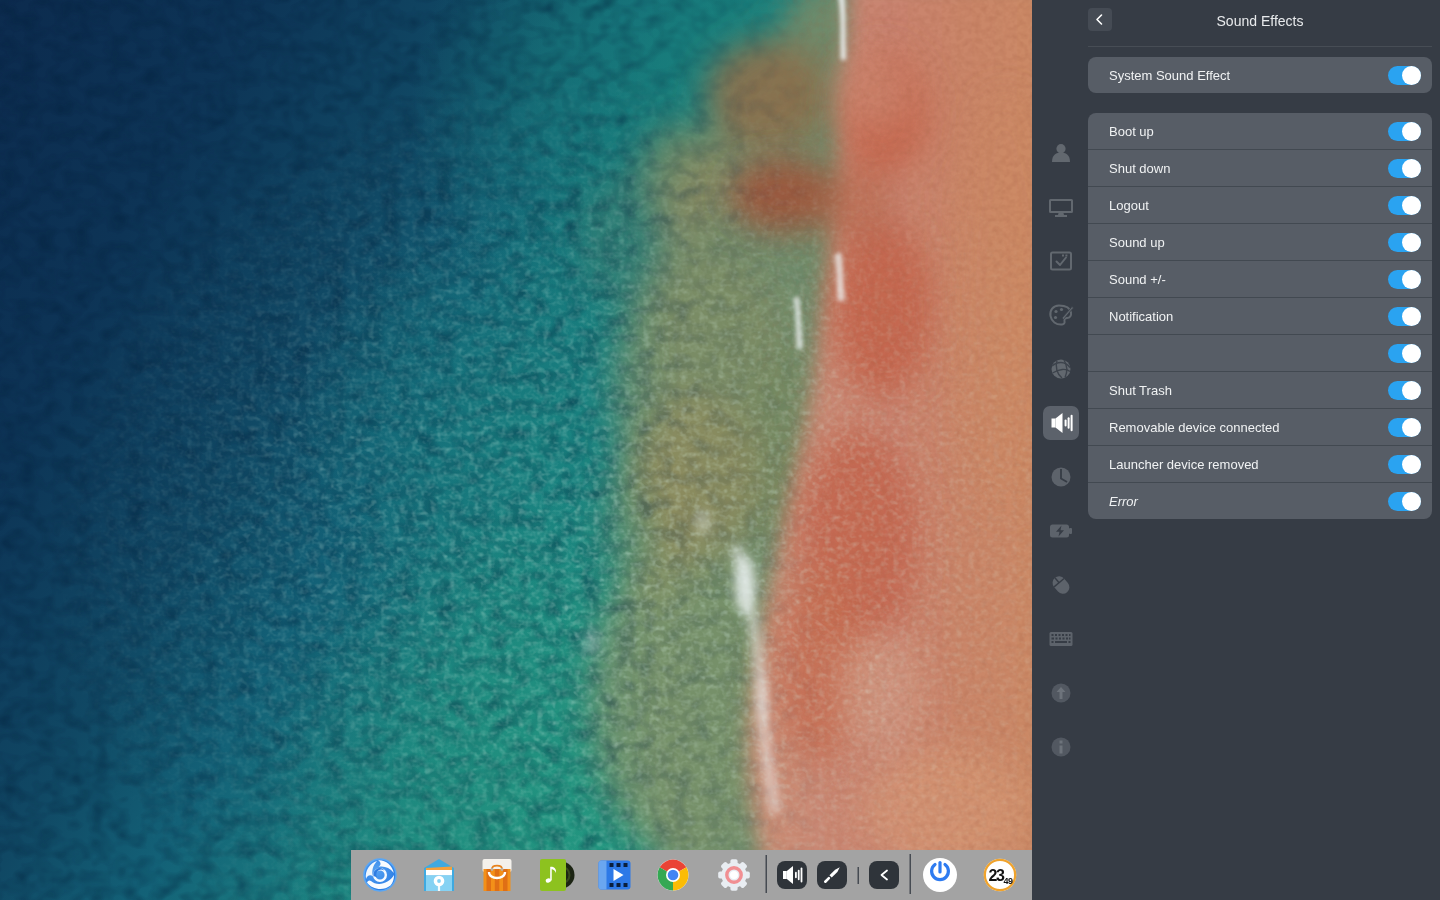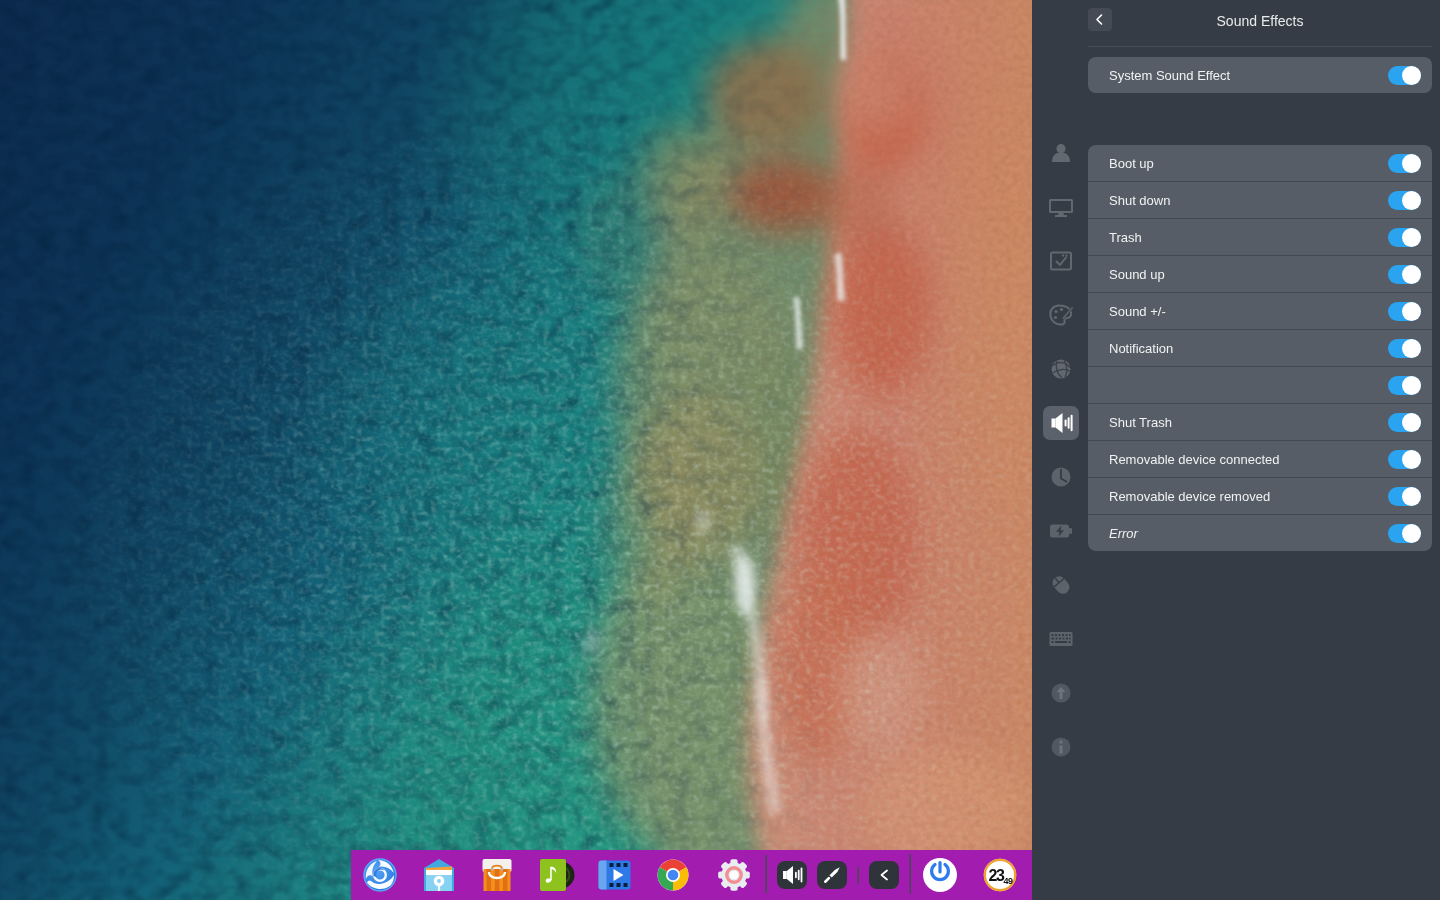--- a/index.html
+++ b/index.html
@@ -1,29 +1,29 @@
 <!DOCTYPE html>
 <html><head>
 <meta charset="utf-8">
 <style>
   html,body{margin:0;padding:0;width:1440px;height:900px;overflow:hidden;
     font-family:"Liberation Sans",sans-serif;background:#363c45;}
   #wall{position:absolute;left:0;top:0;width:1032px;height:900px;}
-  #dock{position:absolute;left:351px;top:850px;width:681px;height:50px;background:#a21caf;}
+  #dock{position:absolute;left:351px;top:850px;width:681px;height:50px;background:#a3a3a3;}
   #panel{position:absolute;left:1032px;top:0;width:332px;height:900px;background:#363c45;}
   #sidebar{position:absolute;left:0;top:0;width:56px;height:900px;}
   #content{position:absolute;left:56px;top:0;width:344px;}
   #backbtn{position:absolute;left:0;top:8px;width:24px;height:23px;border-radius:4px;background:#454b54;}
   #backbtn svg{position:absolute;left:0;top:0;}
   #title{position:absolute;left:0;top:0;width:344px;height:42px;line-height:42px;
     text-align:center;font-size:14px;color:#e8eaec;}
   #hsep{position:absolute;left:0;top:46px;width:344px;height:1px;background:#474d55;}
   .grp{position:absolute;left:0;width:344px;background:#575d66;border-radius:8px;}
   #g1{top:57px;height:36px;}
-  #g2{top:113px;margin-top:32px;}
+  #g2{top:113px;}
   .row{position:relative;height:36px;border-bottom:1px solid #424951;}
   .row:last-child{border-bottom:none;font-style:italic;}
   .rlabel{position:absolute;left:21px;top:0;height:36px;line-height:37px;font-size:13px;color:#f0f2f3;}
   .tgl{position:absolute;right:11px;top:8.5px;width:33px;height:19px;border-radius:9.5px;background:#2aa3f1;}
   .tgl:after{content:"";position:absolute;right:0;top:0;width:19px;height:19px;border-radius:50%;background:#fff;}
   .g1lab{position:absolute;left:21px;top:0;height:36px;line-height:37px;font-size:13px;color:#f0f2f3;}
 </style>
 </head>
 <body>
 <div id="wall">
@@ -448,21 +448,21 @@
     <div class="grp" id="g2">
       <div class="row">
           <span class="rlabel">Boot up</span>
           <span class="tgl"></span>
         </div>
       <div class="row">
           <span class="rlabel">Shut down</span>
           <span class="tgl"></span>
         </div>
       <div class="row">
-          <span class="rlabel">Trash</span>
+          <span class="rlabel">Logout</span>
           <span class="tgl"></span>
         </div>
       <div class="row">
           <span class="rlabel">Sound up</span>
           <span class="tgl"></span>
         </div>
       <div class="row">
           <span class="rlabel">Sound +/-</span>
           <span class="tgl"></span>
         </div>
@@ -475,21 +475,21 @@
         </div>
       <div class="row">
           <span class="rlabel">Shut Trash</span>
           <span class="tgl"></span>
         </div>
       <div class="row">
           <span class="rlabel">Removable device connected</span>
           <span class="tgl"></span>
         </div>
       <div class="row">
-          <span class="rlabel">Removable device removed</span>
+          <span class="rlabel">Launcher device removed</span>
           <span class="tgl"></span>
         </div>
       <div class="row">
           <span class="rlabel">Error</span>
           <span class="tgl"></span>
         </div>
     </div>
   </div>
 </div>
 

